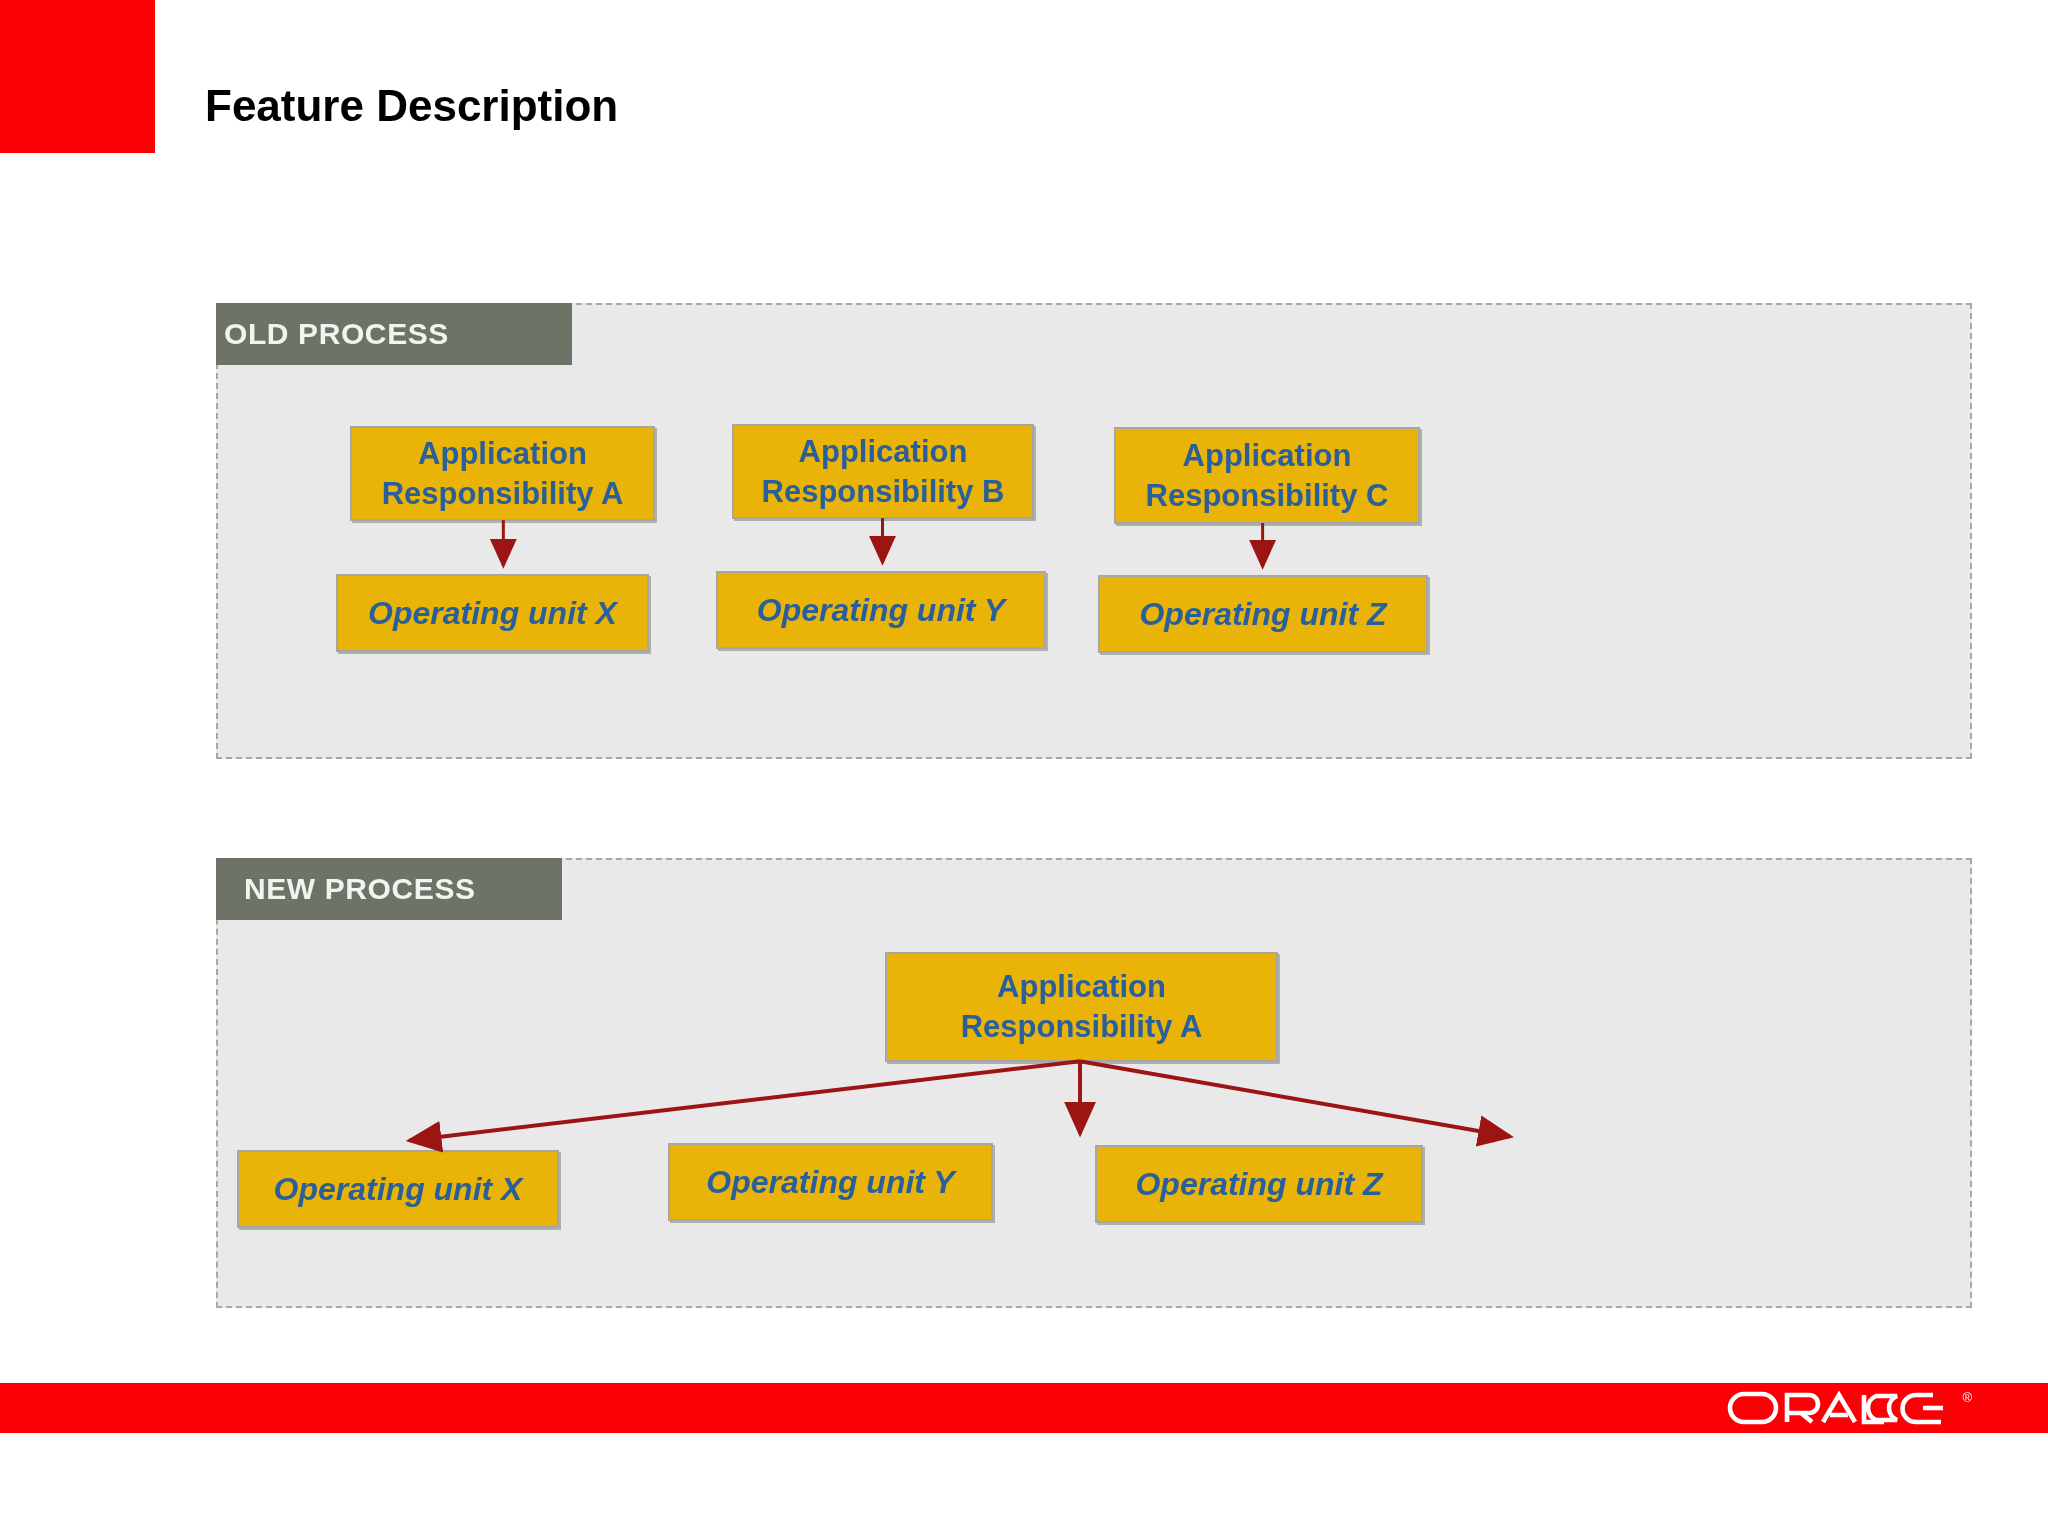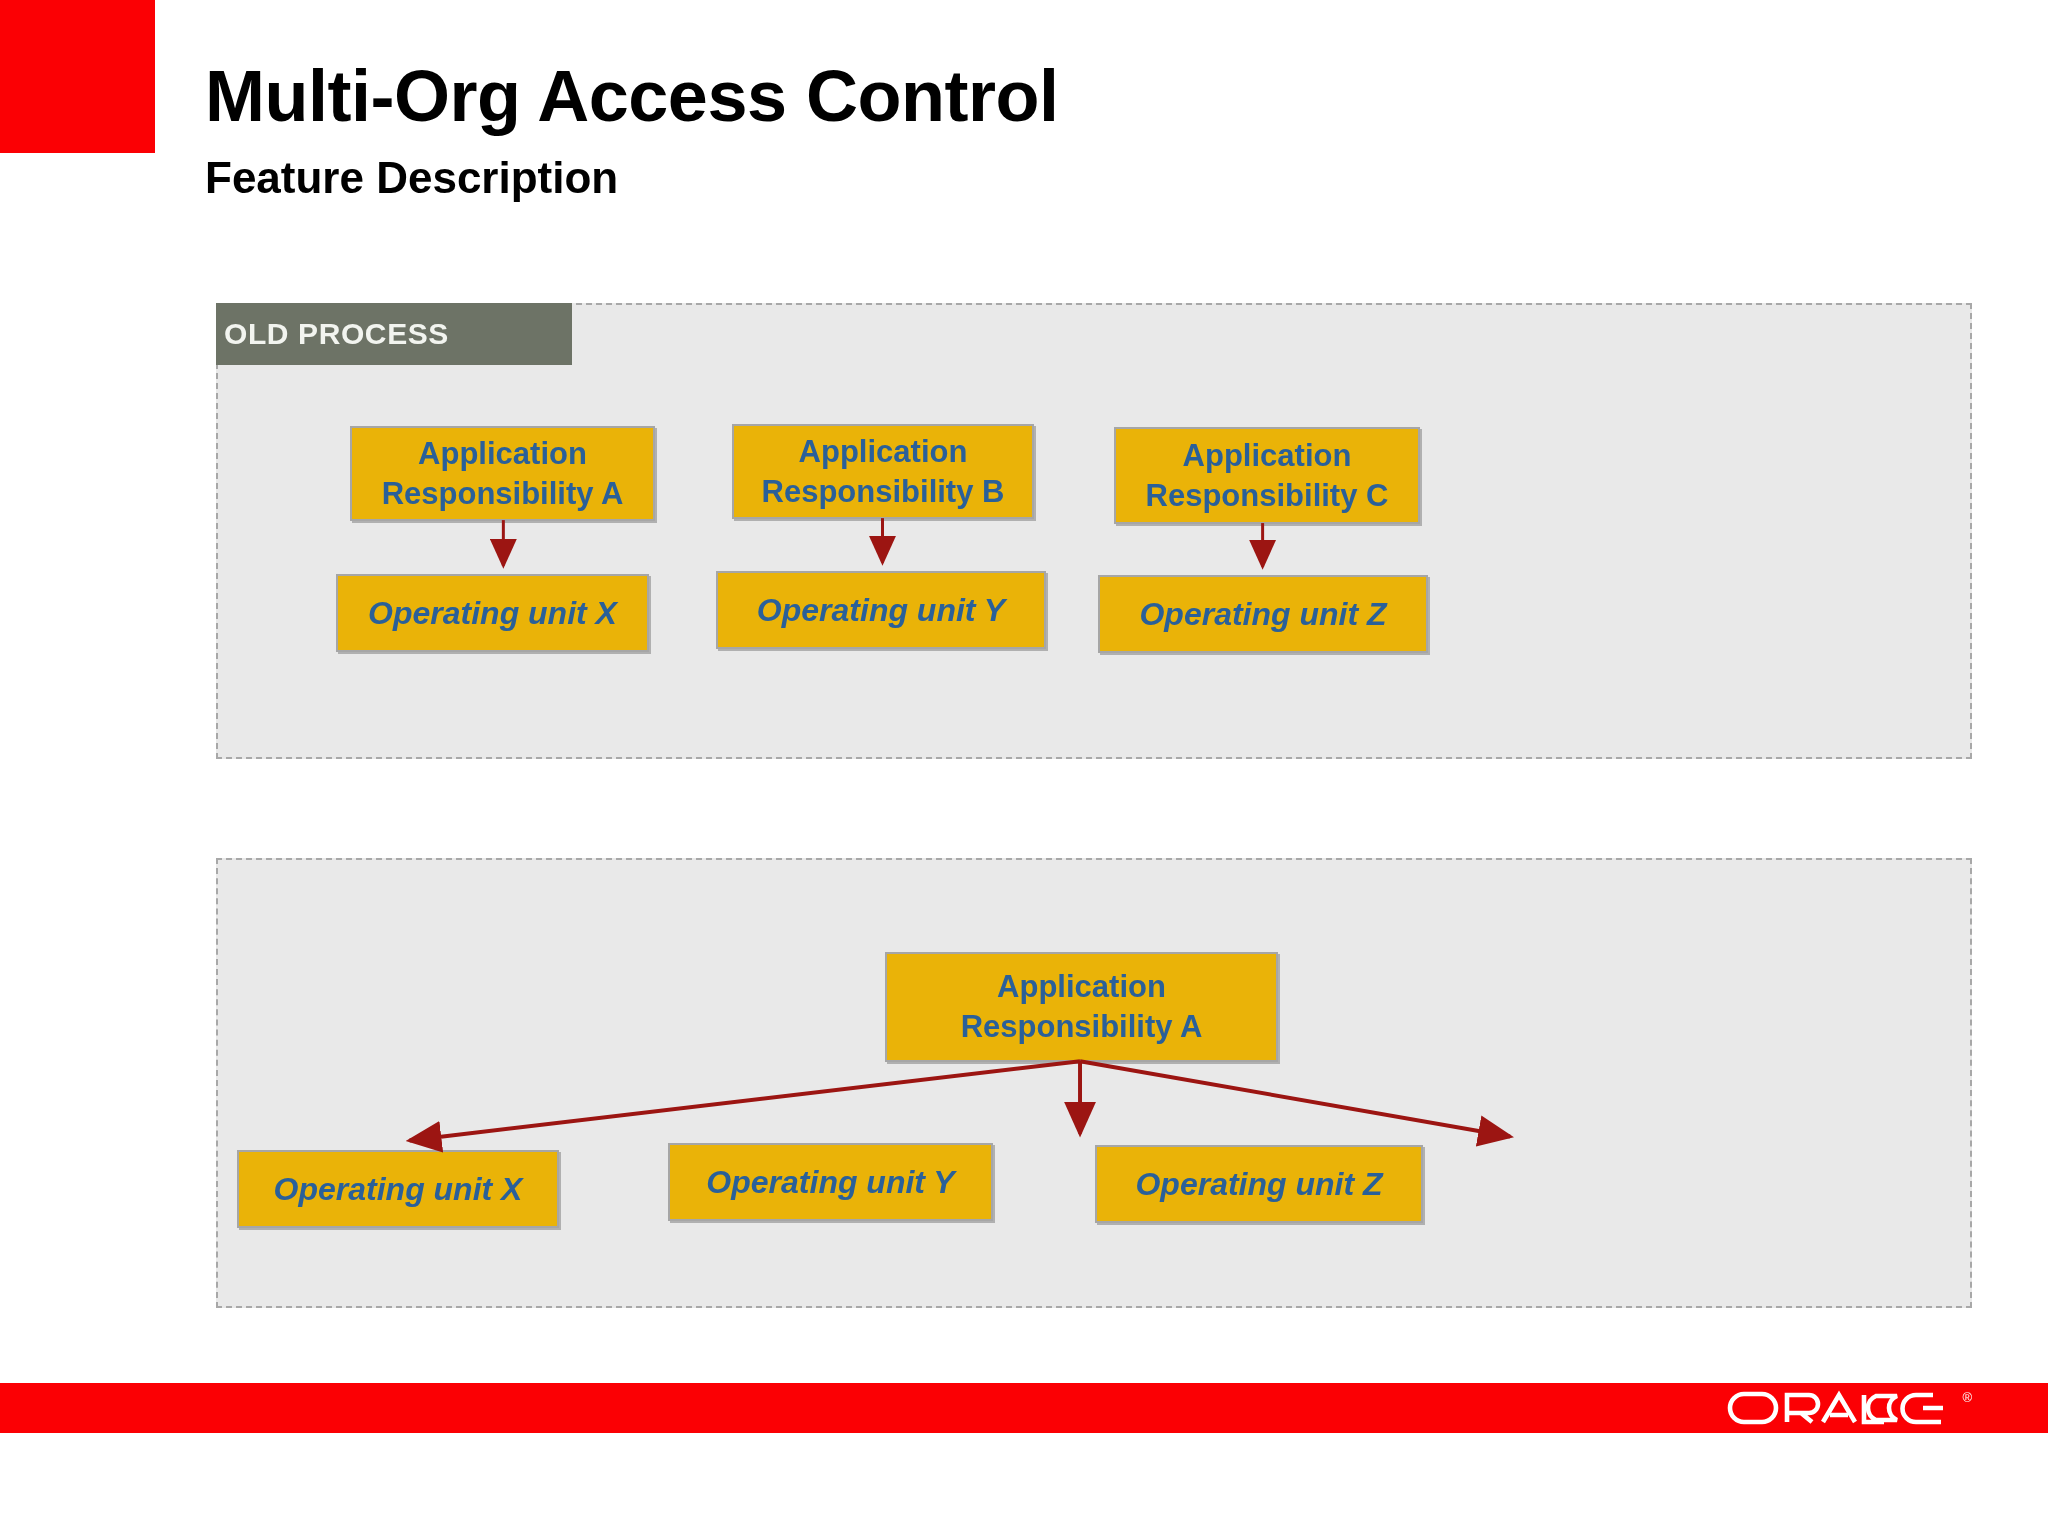--- a/index.html
+++ b/index.html
@@ -133,21 +133,20 @@
     margin-top: 6px;
     margin-left: 3px;
   }
 </style>
 </head>
 <body>
 
 <div class="red-corner"></div>
 
 <div class="title-block">
-  <div class="title-main">Multi-Org Access Control</div>
   <div class="title-sub">Feature Description</div>
 </div>
 
 <div class="panel" id="panel-old">
   <div class="panel-badge" id="badge-old">OLD PROCESS</div>
 
   <div class="node node-app" style="left:132px; top:121px; width:305px; height:95px;">
     <span class="ln">Application</span>
     <span class="ln">Responsibility A</span>
   </div>
@@ -177,20 +176,21 @@
         <path d="M0,0 L10,4.5 L0,9 z" fill="#9c1512"></path>
       </marker>
     </defs>
     <line x1="286" y1="217" x2="286" y2="263" stroke="#9c1512" stroke-width="3" marker-end="url(#ah-old)"></line>
     <line x1="666" y1="215" x2="666" y2="260" stroke="#9c1512" stroke-width="3" marker-end="url(#ah-old)"></line>
     <line x1="1047" y1="220" x2="1047" y2="264" stroke="#9c1512" stroke-width="3" marker-end="url(#ah-old)"></line>
   </svg>
 </div>
 
 <div class="panel" id="panel-new">
+  <div class="panel-badge" id="badge-new">NEW PROCESS</div>
 
   <div class="node node-app" style="left:667px; top:92px; width:393px; height:110px;">
     <span class="ln">Application</span>
     <span class="ln">Responsibility A</span>
   </div>
 
   <div class="node node-unit" style="left:19px; top:290px; width:322px; height:78px;">
     <span class="ln">Operating unit X</span>
   </div>
   <div class="node node-unit" style="left:450px; top:283px; width:325px; height:78px;">

